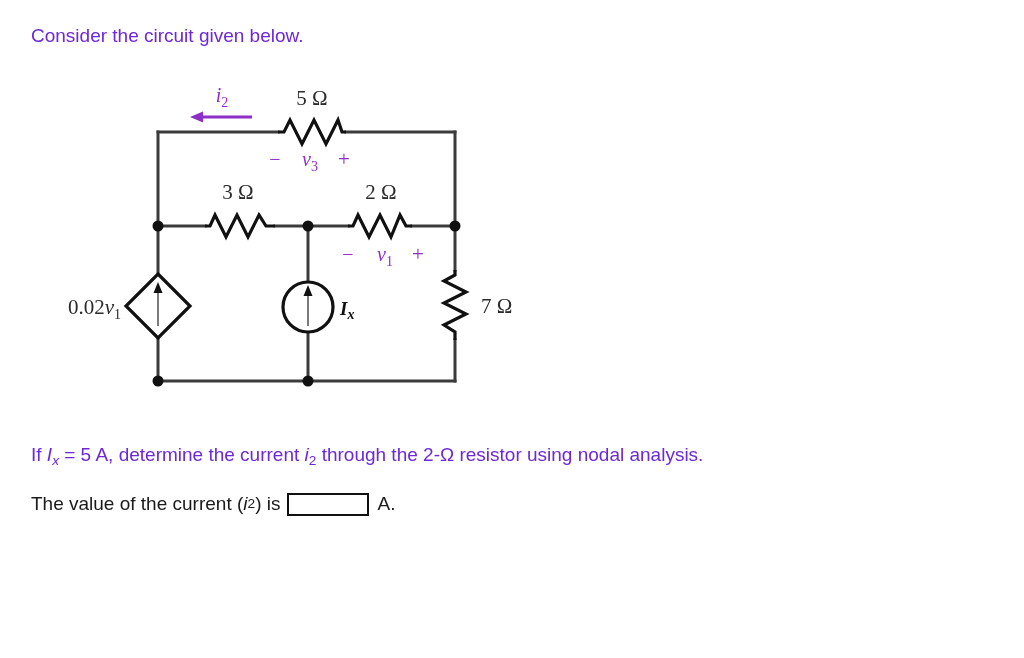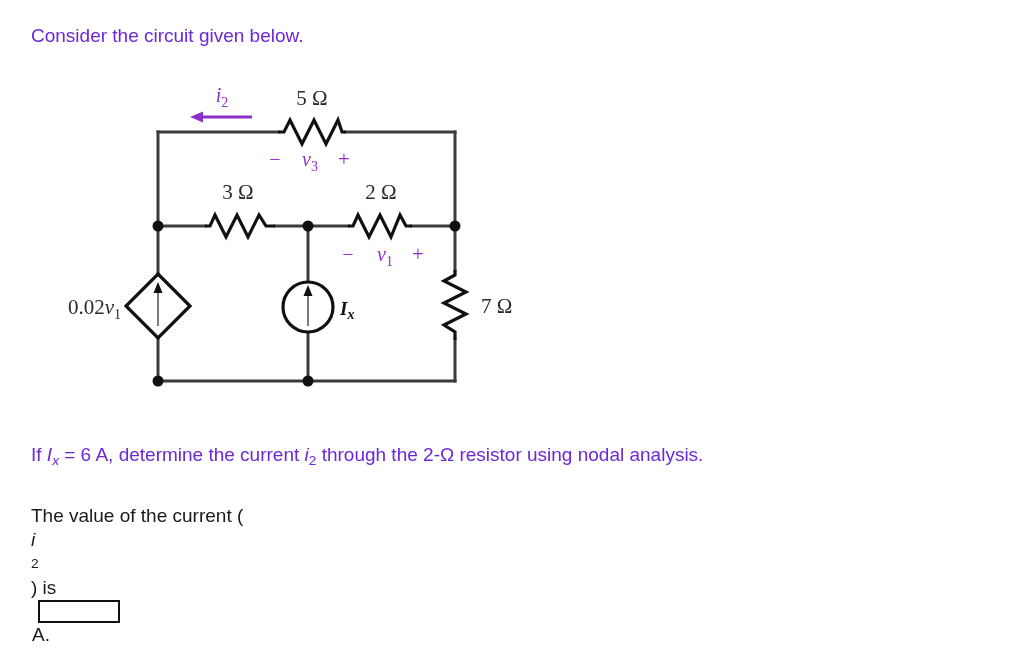--- a/index.html
+++ b/index.html
@@ -40,27 +40,26 @@
   }
 
   .q-line { left: 31px; top: 443px; }
 
   .ital { font-style: italic; }
   .sub { font-size: 0.72em; vertical-align: -0.28em; }
 
   #answer-row {
     position: absolute;
     left: 31px;
-    top: 504px;
+    top: 492px;
     display: flex;
-    align-items: flex-start;
+    align-items: center;
     font-size: 19px;
     line-height: 24px;
     white-space: nowrap;
-    flex-direction: column;
   }
   #answer-input {
     width: 72px;
     height: 19px;
     margin: 0 7px;
     border: 2px solid #111111;
     background: #ffffff;
     border-radius: 0;
     font-family: "Liberation Sans", sans-serif;
     font-size: 15px;
@@ -169,21 +168,21 @@
 
     <g>
       <text x="348" y="191" font-size="20" fill="#8e2fc7" text-anchor="middle">−</text>
       <text x="385" y="191" font-size="20" fill="#8e2fc7" text-anchor="middle"><tspan font-style="italic">v</tspan><tspan font-size="14" dy="5">1</tspan></text>
       <text x="418" y="191" font-size="21" fill="#8e2fc7" text-anchor="middle">+</text>
     </g>
 
   </svg>
 </div>
 
-<div class="prompt-line q-line"><span>If </span><span class="ital">I</span><span class="ital sub">x</span><span> = 6 A, determine the current </span><span class="ital">i</span><span class="sub">2</span><span> through the 2-Ω resistor using nodal analysis.</span></div>
+<div class="prompt-line q-line"><span>If </span><span class="ital">I</span><span class="ital sub">x</span><span> = 5 A, determine the current </span><span class="ital">i</span><span class="sub">2</span><span> through the 2-Ω resistor using nodal analysis.</span></div>
 
 <div id="answer-row">
     <span>The value of the current (</span>
     <span class="ital">i</span>
     <span class="sub">2</span>
     <span>) is</span>
     <input id="answer-input" type="text" placeholder="" style="">
     <span class="unit-after">A.</span>
   </div>
 

